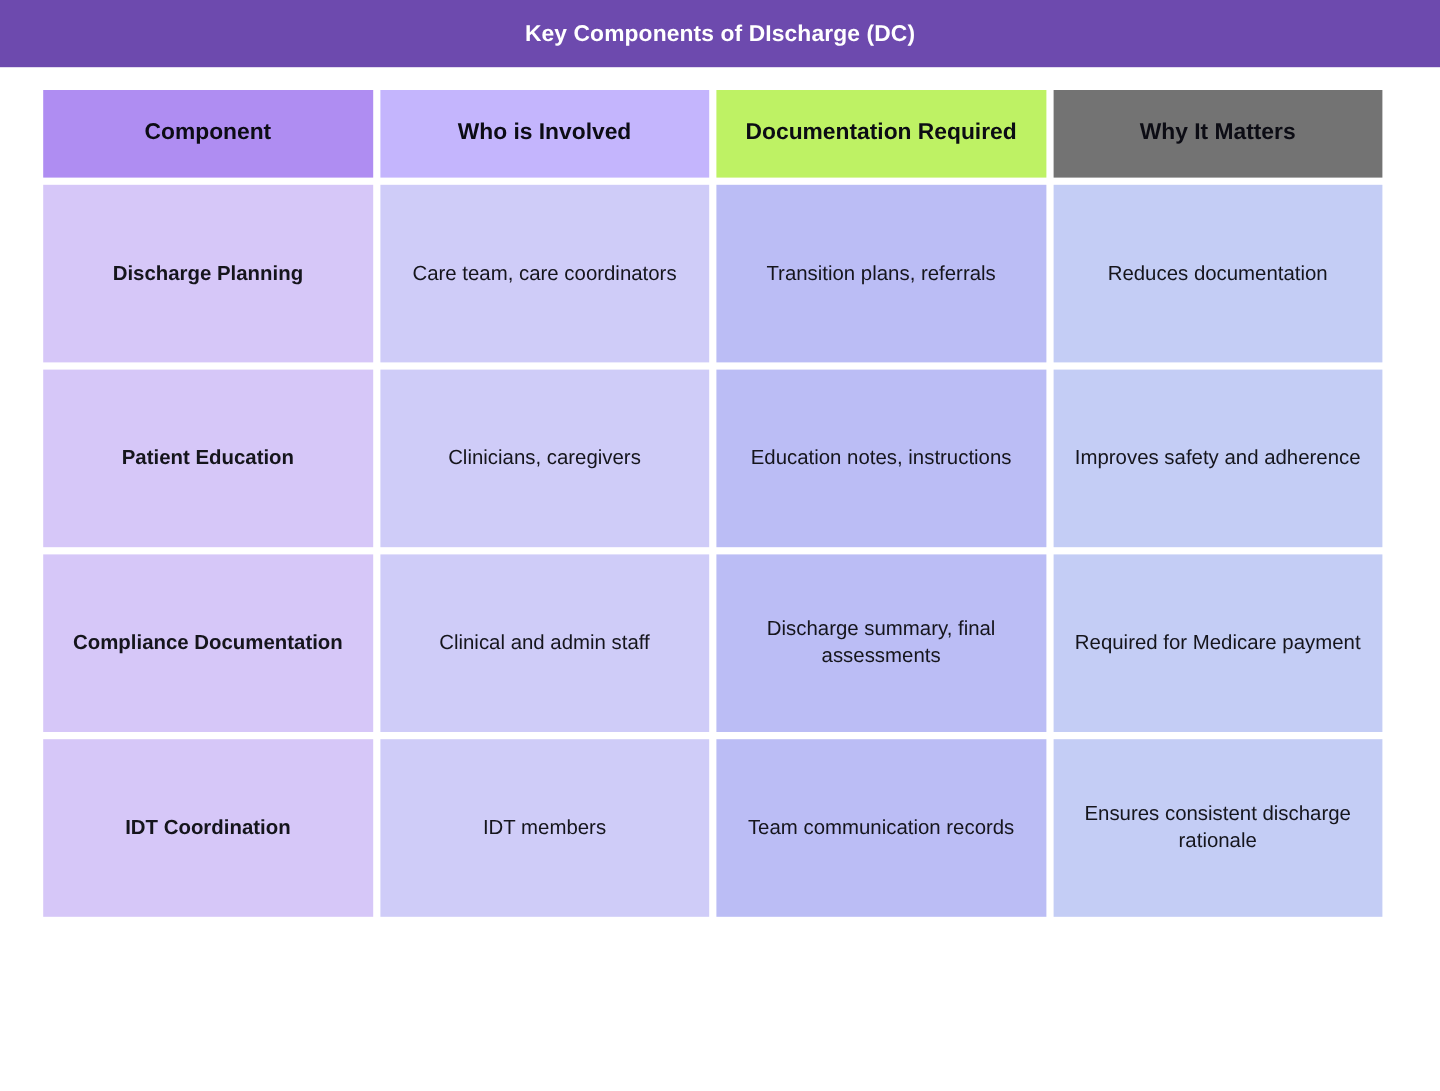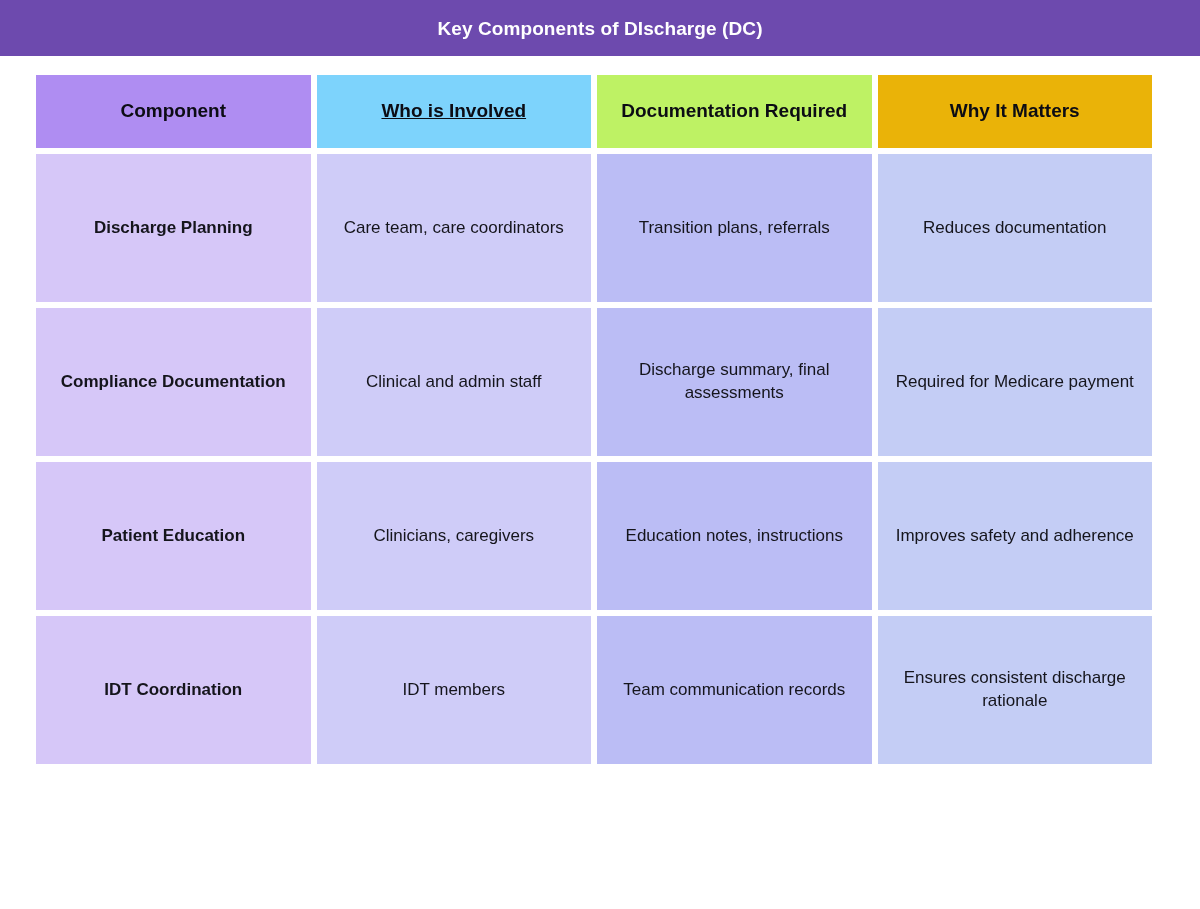--- a/index.html
+++ b/index.html
@@ -55,23 +55,23 @@
     padding: 6px 10px;
     text-align: center;
     vertical-align: middle;
     font-size: 19px;
     font-weight: bold;
     color: #0c0c14;
     line-height: 1.18;
     border: 0;
   }
   .hdr-c0 { background: #af8df2; }
-  .hdr-c1 { background: #7dd3fc; text-decoration: underline; }
+  .hdr-c1 { background: #c4b5fd; }
   .hdr-c2 { background: #bef264; }
-  .hdr-c3 { background: #eab308; }
+  .hdr-c3 { background: #737373; }
 
   
   #matrix-table tbody td {
     height: 132px;
     padding: 8px 14px;
     text-align: center;
     vertical-align: middle;
     font-size: 17px;
     color: #15151c;
     line-height: 1.35;
@@ -104,30 +104,30 @@
       </tr>
     </thead>
     <tbody>
       <tr>
         <td class="cell-c0">Discharge Planning</td>
         <td class="cell-c1">Care team, care coordinators</td>
         <td class="cell-c2">Transition plans, referrals</td>
         <td class="cell-c3">Reduces documentation</td>
       </tr>
       <tr>
+        <td class="cell-c0">Patient Education</td>
+        <td class="cell-c1">Clinicians, caregivers</td>
+        <td class="cell-c2">Education notes, instructions</td>
+        <td class="cell-c3">Improves safety and adherence</td>
+      </tr>
+      <tr>
         <td class="cell-c0">Compliance Documentation</td>
         <td class="cell-c1">Clinical and admin staff</td>
         <td class="cell-c2">Discharge summary, final assessments</td>
         <td class="cell-c3">Required for Medicare payment</td>
-      </tr>
-      <tr>
-        <td class="cell-c0">Patient Education</td>
-        <td class="cell-c1">Clinicians, caregivers</td>
-        <td class="cell-c2">Education notes, instructions</td>
-        <td class="cell-c3">Improves safety and adherence</td>
       </tr>
       <tr>
         <td class="cell-c0">IDT Coordination</td>
         <td class="cell-c1">IDT members</td>
         <td class="cell-c2">Team communication records</td>
         <td class="cell-c3">Ensures consistent discharge rationale</td>
       </tr>
     </tbody>
   </table>
 </div>

